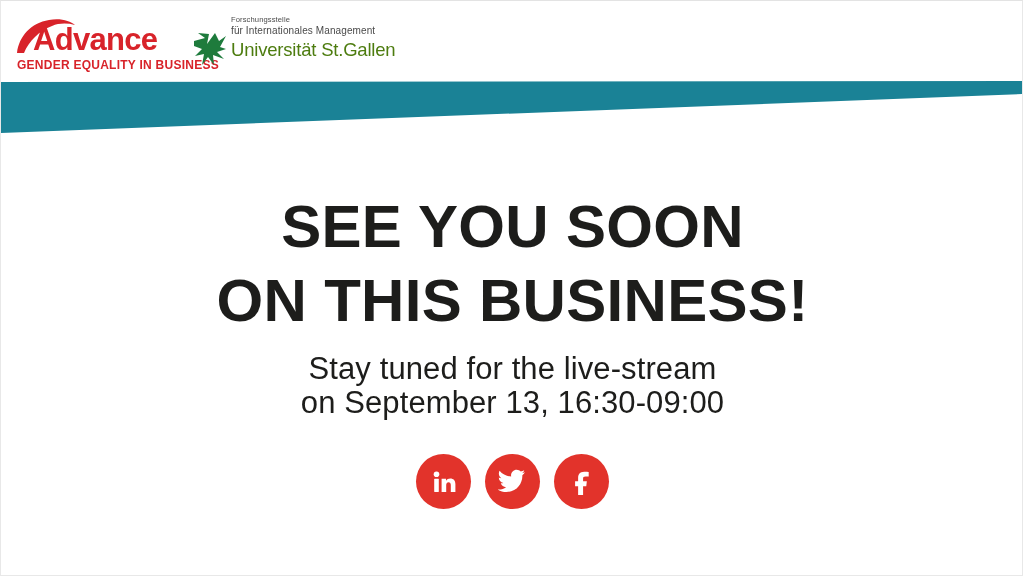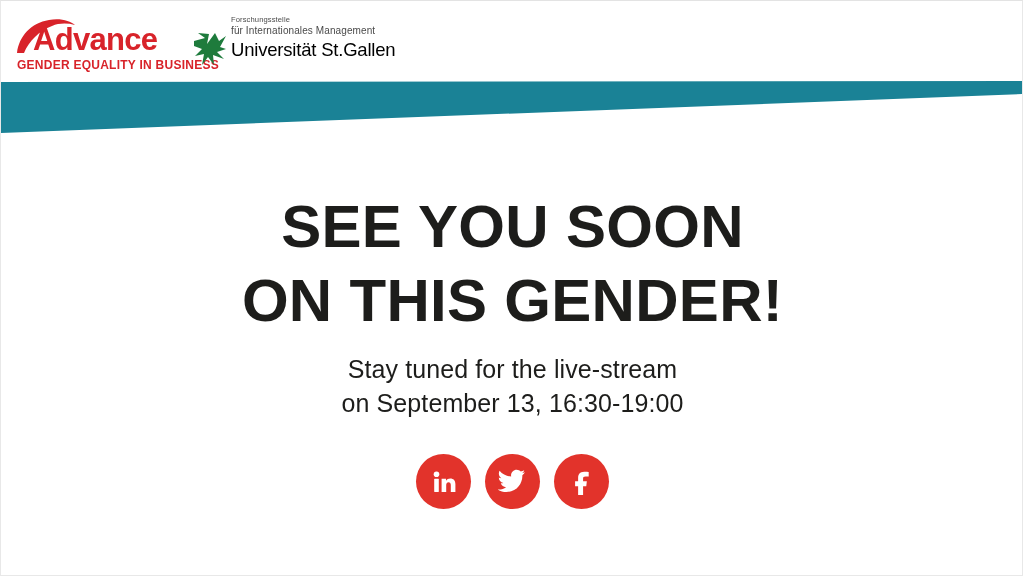--- a/index.html
+++ b/index.html
@@ -107,21 +107,21 @@
     color: #4a4a4a;
     letter-spacing: 0.1px;
     white-space: nowrap;
   }
   .hsg-name {
     position: absolute;
     left: 38px;
     top: 24px;
     font-family: "Liberation Sans", sans-serif;
     font-size: 18.5px;
-    color: #000000;
+    color: #4d7c0f;
     letter-spacing: -0.2px;
     white-space: nowrap;
   }
 
   
   .teal-wedge {
     position: absolute;
     left: 0;
     top: 79px;
     width: 1023px;
@@ -153,21 +153,21 @@
     display: block;
   }
   .subtitle {
     position: absolute;
     left: 0;
     top: 200px;
     width: 1023px;
     text-align: center;
     font-family: "Liberation Sans", sans-serif;
     font-weight: normal;
-    font-size: 25px;
+    font-size: 31px;
     line-height: 34px;
     letter-spacing: 0.1px;
     color: #1d1d1b;
   }
   .subtitle .sub-line {
     display: block;
   }
 
   
   .social-row {
@@ -220,26 +220,26 @@
   </div>
 
   <svg class="teal-wedge" viewBox="0 0 1023 58" preserveAspectRatio="none">
     <polygon points="0,2 1023,1 1023,14 0,53" fill="#1a8296"></polygon>
   </svg>
 
   <div class="content">
 
     <div class="headline">
       <span class="hl-line">SEE YOU SOON</span>
-      <span class="hl-line">ON THIS GENDER!</span>
+      <span class="hl-line">ON THIS BUSINESS!</span>
     </div>
 
     <div class="subtitle">
       <span class="sub-line">Stay tuned for the live-stream</span>
-      <span class="sub-line">on September 13, 16:30-19:00</span>
+      <span class="sub-line">on September 13, 16:30-09:00</span>
     </div>
 
     <div class="social-row">
 
       <div class="social-btn" title="LinkedIn">
         <svg width="26" height="26" viewBox="0 0 26 26">
           <rect x="3.2" y="9.8" width="4.6" height="13.2" rx="0.4" fill="#ffffff"></rect>
           <circle cx="5.5" cy="5.2" r="2.8" fill="#ffffff"></circle>
           <path d="M10.6 9.8 h4.4 v1.9 c0.9 -1.5 2.5 -2.3 4.3 -2.3 c3.2 0 5.1 2.1 5.1 5.8 V23 h-4.6 v-6.9 c0 -1.8 -0.7 -2.9 -2.3 -2.9 c-1.4 0 -2.3 1 -2.3 2.9 V23 h-4.6 Z" fill="#ffffff"></path>
         </svg>

